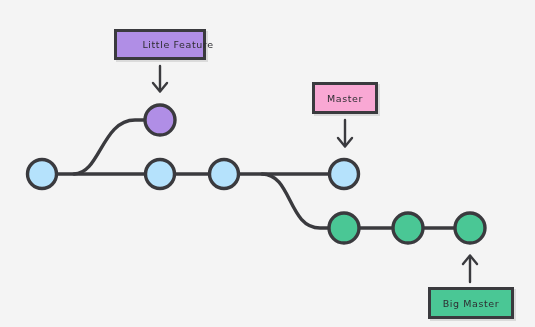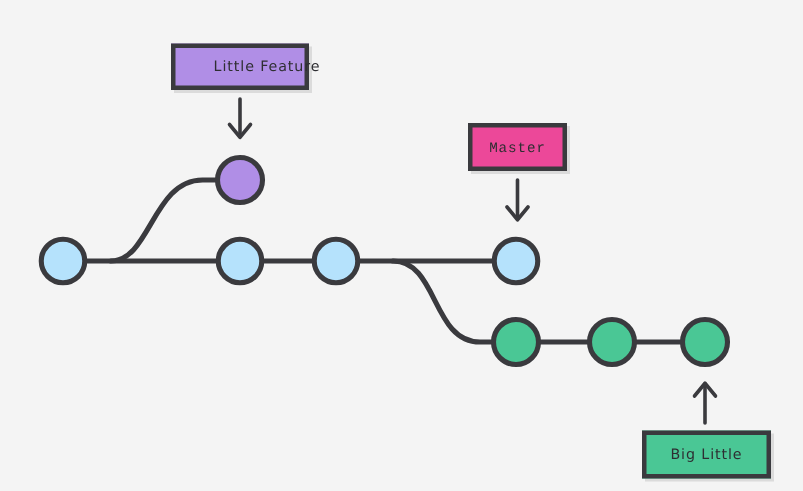--- a/index.html
+++ b/index.html
@@ -47,22 +47,21 @@
     width: 92px;
     height: 31px;
     background: #b08ee6;
     padding-left: 36px;
   }
   #label-master {
     left: 312px;
     top: 82px;
     width: 66px;
     height: 32px;
-    background: #ec4899;
-    font-family: Liberation Mono, monospace;
+    background: #f9a8d4;
   }
   #label-big-feature {
     left: 428px;
     top: 287px;
     width: 86px;
     height: 32px;
     background: #4ac795;
   }
 </style>
 </head>
@@ -111,16 +110,16 @@
 
   <div class="label-box" id="label-little-feature">
     <span>Little Feature</span>
   </div>
 
   <div class="label-box" id="label-master">
     <span>Master</span>
   </div>
 
   <div class="label-box" id="label-big-feature">
-    <span>Big Little</span>
+    <span>Big Master</span>
   </div>
 
 </div>
 
 </body></html>

